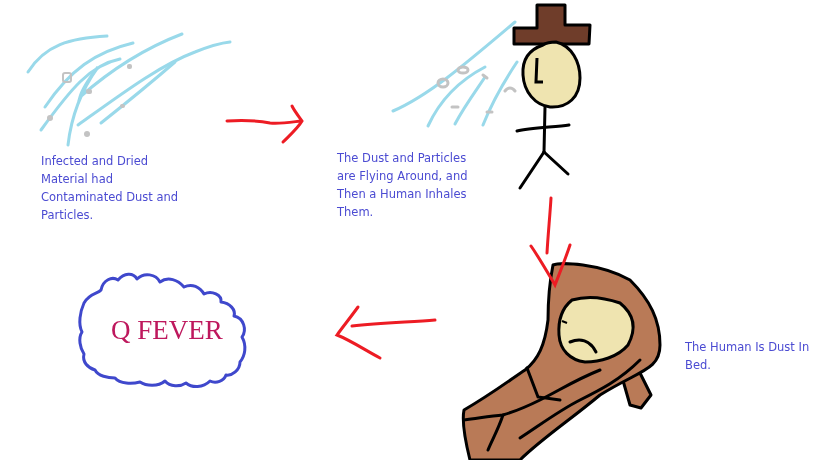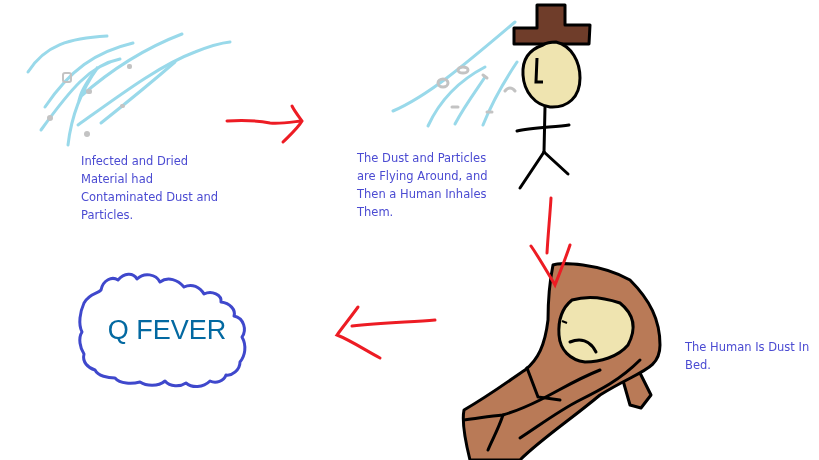--- a/index.html
+++ b/index.html
@@ -1,22 +1,22 @@
 <!DOCTYPE html>
 <html><head>
 <meta charset="utf-8">
 <style>
   html, body { margin: 0; padding: 0; background: #ffffff; }
   body { width: 819px; height: 460px; position: relative; overflow: hidden; font-family: "DejaVu Sans", sans-serif; }
   #canvas { position: absolute; left: 0; top: 0; width: 819px; height: 460px; }
   .caption { position: absolute; color: #4b4bd2; font-family: "DejaVu Sans", sans-serif; font-size: 11.5px; line-height: 18px; white-space: pre-line; }
-  #cap1 { left: 41px; top: 152px; width: 170px; margin-left: 40px; }
-  #cap2 { left: 357px; top: 149px; width: 160px; }
+  #cap1 { left: 41px; top: 152px; width: 170px; }
+  #cap2 { left: 337px; top: 149px; width: 160px; }
   #cap3 { left: 685px; top: 338px; width: 134px; }
-  #cloud-label { position: absolute; left: 92px; top: 312px; width: 150px; text-align: center; color: #0369a1; font-family: Liberation Sans, sans-serif; font-size: 27px; line-height: 36px; }
+  #cloud-label { position: absolute; left: 92px; top: 312px; width: 150px; text-align: center; color: #be185d; font-family: Liberation Serif, serif; font-size: 27px; line-height: 36px; }
 </style>
 </head>
 <body>
 
 <svg id="canvas" viewBox="0 0 819 460" xmlns="http://www.w3.org/2000/svg">
 
   <g fill="none" stroke="#99d9ea" stroke-width="3" stroke-linecap="round">
     <path d="M28 72 C45 45 70 38 107 36"></path>
     <path d="M45 107 C70 70 95 52 133 43"></path>
     <path d="M41 130 C70 90 90 65 120 59"></path>

